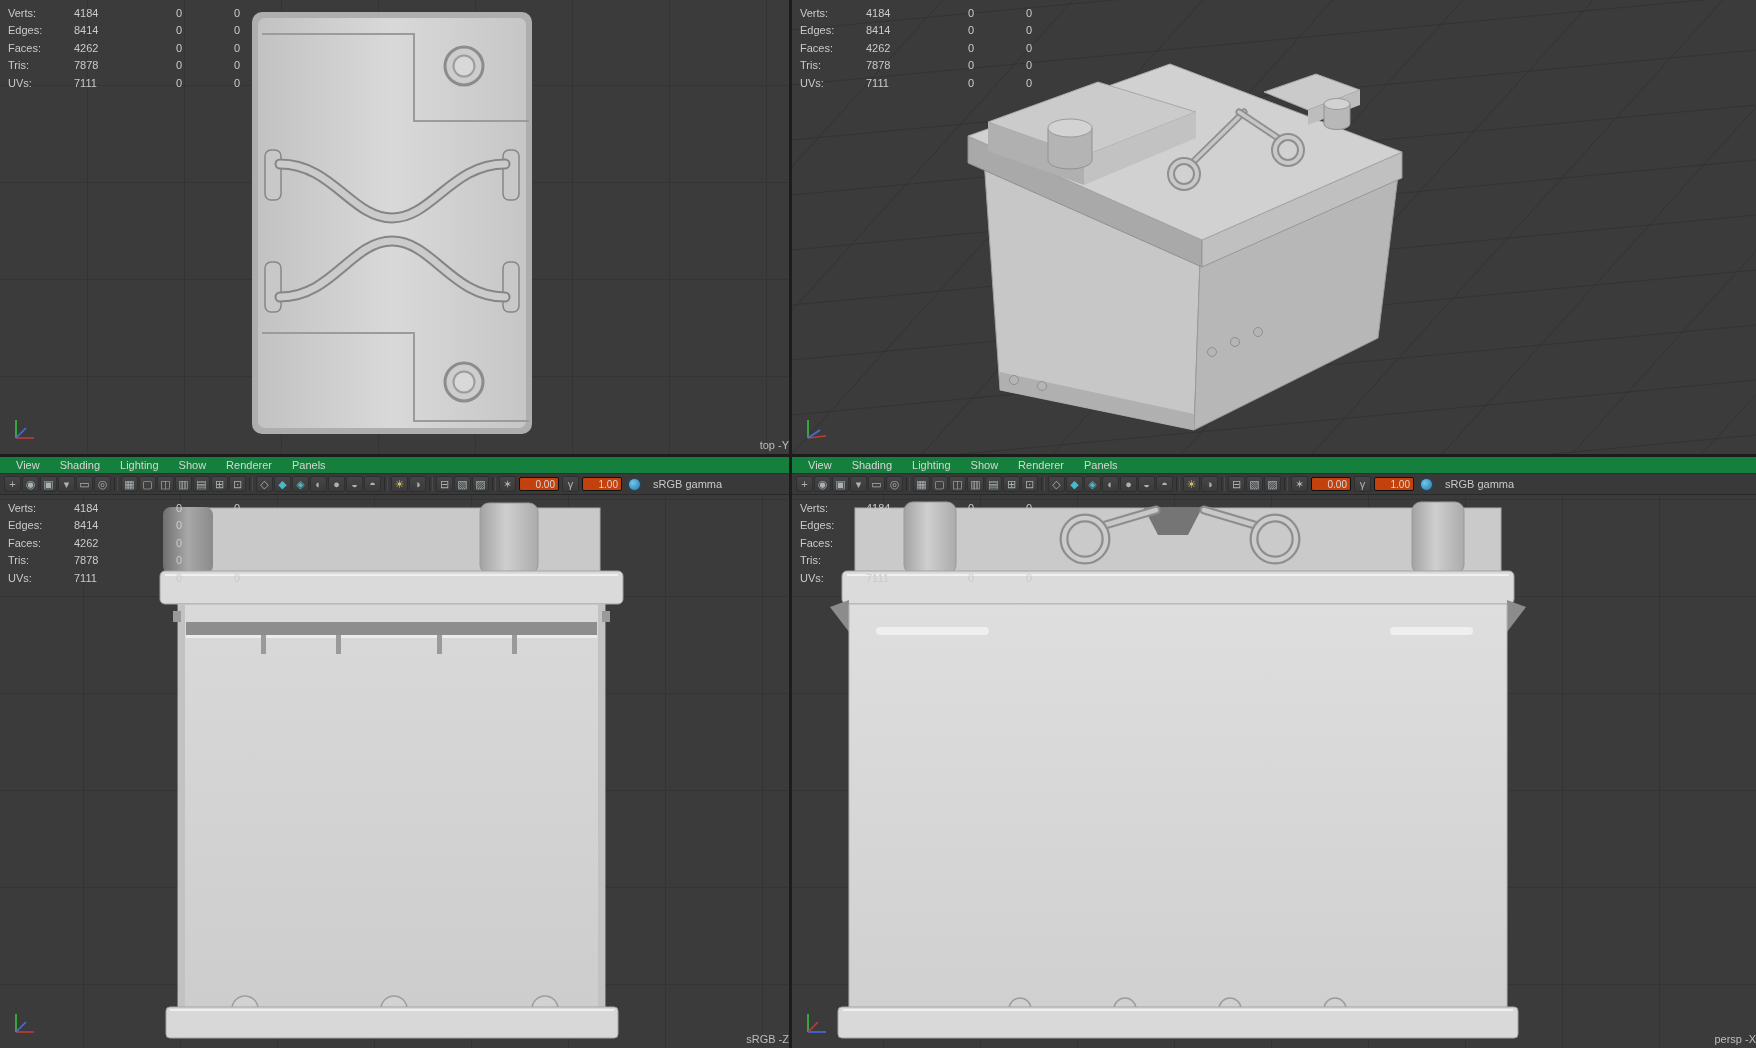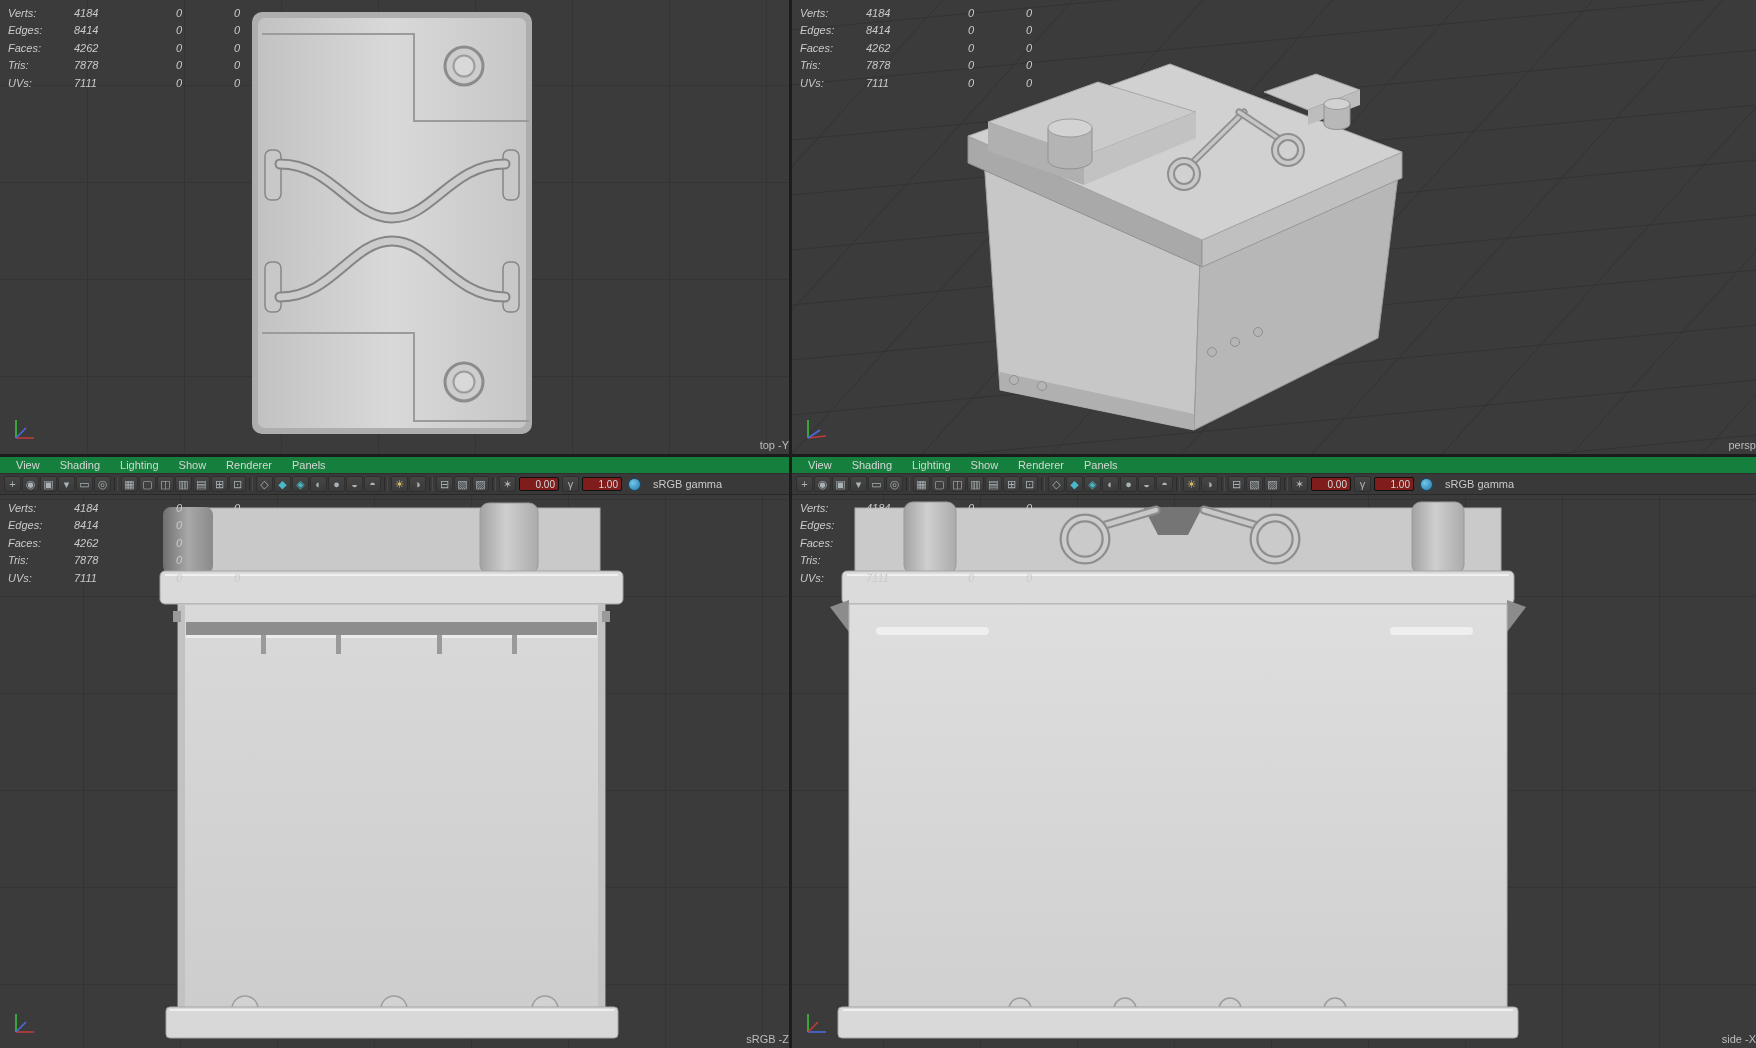--- a/index.html
+++ b/index.html
@@ -10,21 +10,21 @@
           gap:3px; background:#1c1c1c; }
   .vp { position:relative; background:#3b3b3b; overflow:hidden; display:flex; flex-direction:column; }
   .canvas { position:relative; flex:1; overflow:hidden; }
   .ortho-grid { background-color:#3b3b3b;
     background-image:linear-gradient(to right,#343434 1px,transparent 1px),
                      linear-gradient(to bottom,#343434 1px,transparent 1px);
     background-size:97px 97px; background-position:-10px -12px; }
   .canvas > svg.model { position:absolute; left:0; top:0; }
   
   .hud { position:absolute; top:4px; left:8px; z-index:5; font-size:11px; color:#cbcbcb; }
-  .hud-row { display:flex; height:17.5px; align-items:center;font-style:italic; }
+  .hud-row { display:flex; height:17.5px; align-items:center; }
   .hud-label { width:66px; }
   .hud-v1 { width:60px; text-align:left; }
   .hud-v2 { width:48px; text-align:right; }
   .hud-v3 { width:58px; text-align:right; }
   .vp-label { position:absolute; bottom:3px; left:0; right:0; text-align:right;
               font-size:11px; color:#bdbdbd; z-index:5; }
   .axis-gizmo { position:absolute; left:8px; bottom:8px; z-index:5; }
   
   .panel-menubar { height:17px; background:#15803d; border-bottom:1px solid #2e2e2e;
                    display:flex; align-items:center; padding-left:6px; flex:0 0 auto; }
@@ -33,21 +33,21 @@
   
   .panel-toolbar { height:21px; background:#393939; border-bottom:1px solid #282828;
                    display:flex; align-items:center; padding-left:4px; gap:1px; flex:0 0 auto; }
   .tb-icons { display:flex; align-items:center; gap:1px; }
   .tb-icon { width:17px; height:16px; display:inline-flex; align-items:center; justify-content:center;
              font-size:11px; line-height:1; color:#a9b2b6;
              background:linear-gradient(#454545,#3a3a3a); border:1px solid #2f2f2f; border-radius:2px;
              cursor:default; }
   [data-name="toolbar-separator"] { width:4px; height:14px; background:none; border:none;
              border-left:1px solid #2b2b2b; border-right:1px solid #4a4a4a; margin:0 2px; border-radius:0; }
-  .tb-field { display:inline-block; width:40px; height:14px; background:#7f1d1d;
+  .tb-field { display:inline-block; width:40px; height:14px; background:#c2410c;
               border:1px solid #101010; border-radius:2px; color:#d8d8d8; font-size:10px;
               text-align:right; padding:1px 3px 0 0; margin:0 2px; }
   .tb-chip { display:inline-flex; align-items:center; gap:12px; margin-left:3px;
              color:#c9c9c9; font-size:11px; white-space:nowrap; }
   .chip-dot { width:13px; height:13px; border-radius:50%;
               background:radial-gradient(circle at 35% 35%, #6fc6e8, #2678a8);
               border:1px solid #1a4a66; display:inline-block; }
 </style>
 </head>
 <body>
@@ -220,21 +220,20 @@
             <span class="hud-v1" data-name="hud-value-total">7111</span>
             <span class="hud-v2" data-name="hud-value-selected">0</span>
             <span class="hud-v3" data-name="hud-value-other">0</span>
           </div>
         </div>
       <svg class="axis-gizmo" width="34" height="34" viewBox="0 0 34 34" data-name="axis-gizmo">
         <line x1="8" y1="26" x2="26" y2="24" stroke="#c03a3a" stroke-width="1.6"></line>
         <line x1="8" y1="26" x2="8" y2="8" stroke="#3ac03a" stroke-width="1.6"></line>
         <line x1="8" y1="26" x2="20" y2="18" stroke="#4a6ae0" stroke-width="1.6"></line>
       </svg>
-      <div class="vp-label" data-name="viewport-label-persp">persp</div>
     </div>
   </section>
 
   <section class="vp" data-name="viewport-front">
     <div class="panel-menubar" data-name="panel-menu-bar">
       <div class="menu-items" data-name="menu-items">
 
       <span class="menu-item" data-name="menu-view">View</span>
           <span class="menu-item" data-name="menu-shading">Shading</span>
           <span class="menu-item" data-name="menu-lighting">Lighting</span>
@@ -503,17 +502,17 @@
             <span class="hud-v1" data-name="hud-value-total">7111</span>
             <span class="hud-v2" data-name="hud-value-selected">0</span>
             <span class="hud-v3" data-name="hud-value-other">0</span>
           </div>
         </div>
       <svg class="axis-gizmo" width="34" height="34" viewBox="0 0 34 34" data-name="axis-gizmo">
         <line x1="8" y1="26" x2="26" y2="26" stroke="#4a6ae0" stroke-width="1.6"></line>
         <line x1="8" y1="26" x2="8" y2="8" stroke="#3ac03a" stroke-width="1.6"></line>
         <line x1="8" y1="26" x2="18" y2="16" stroke="#c03a3a" stroke-width="1.6"></line>
       </svg>
-      <div class="vp-label" data-name="viewport-label-side">side -X</div>
+      <div class="vp-label" data-name="viewport-label-side">persp -X</div>
     </div>
   </section>
 
 </div>
 
 </body></html>

